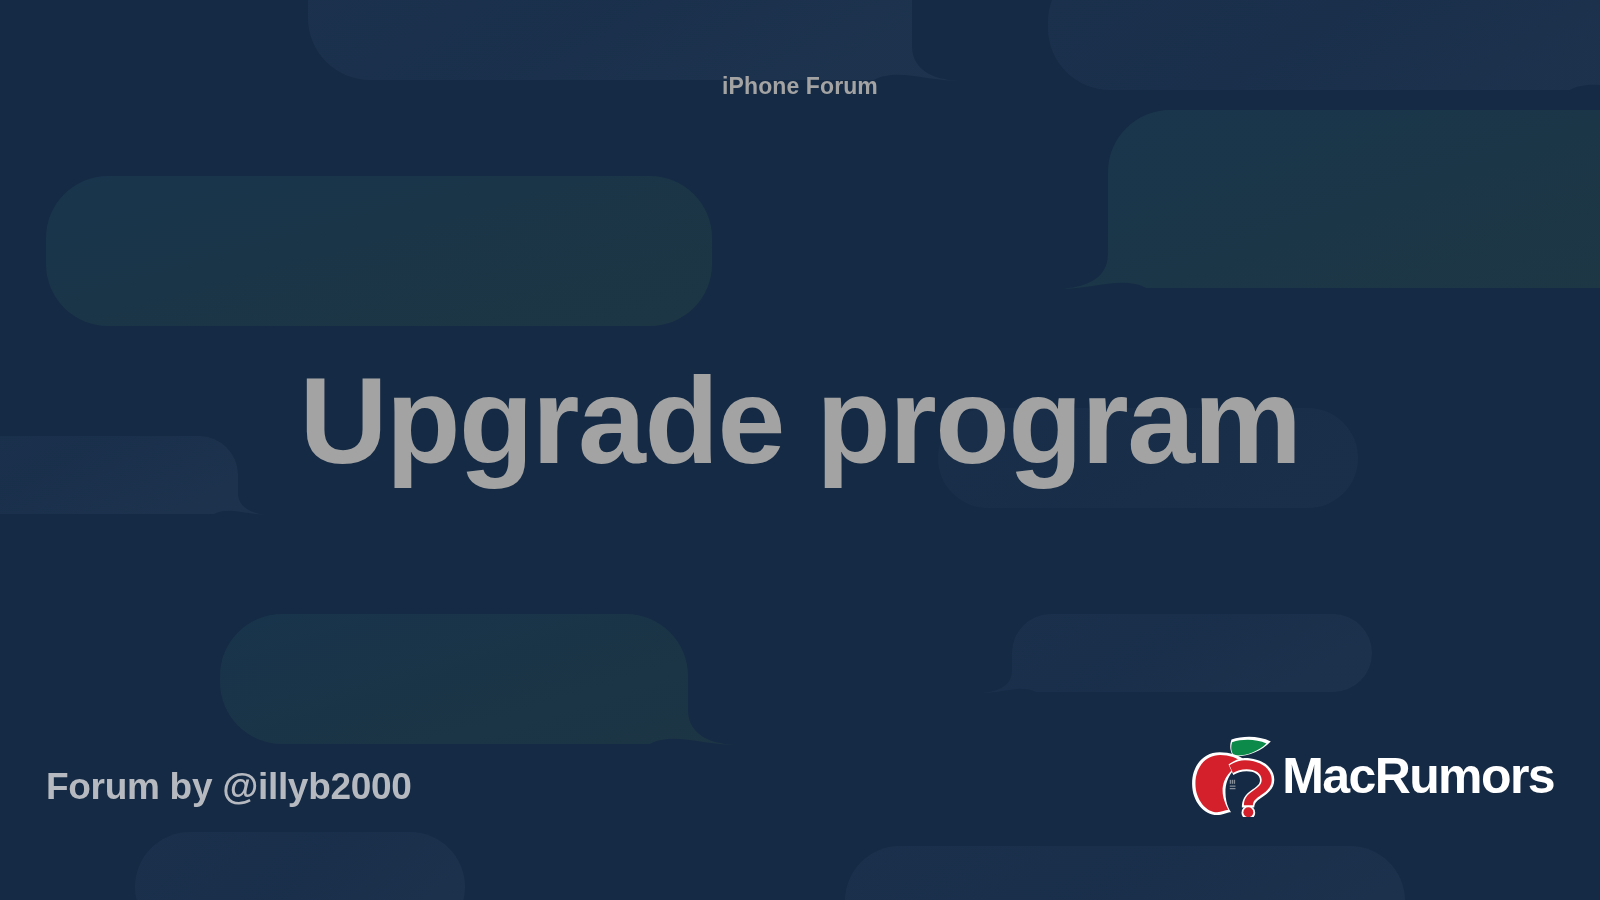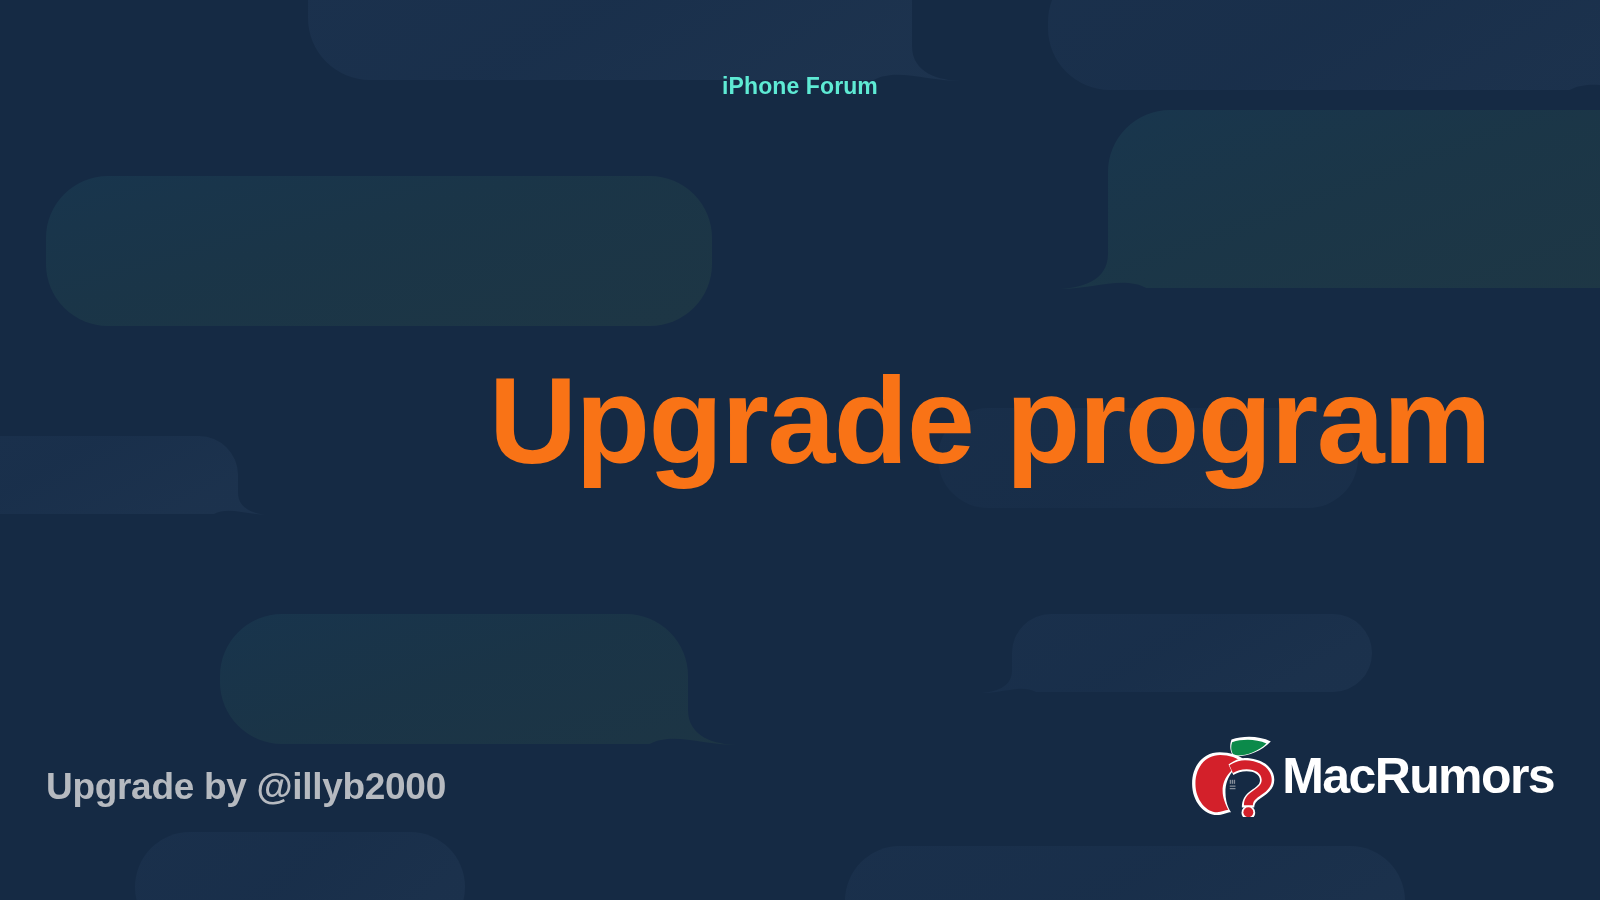--- a/index.html
+++ b/index.html
@@ -36,35 +36,35 @@
 
   .forum-label {
     position:absolute;
     top:73px;
     left:0;
     width:100%;
     text-align:center;
     font-size:23px;
     font-weight:bold;
     letter-spacing:0.1px;
-    color:#5eead4;
+    color:#a3a3a3;
   }
 
   .post-title {
     position:absolute;
     top:356px;
     left:0;
     width:100%;
-    text-align:right;
+    text-align:center;
     padding:0 110px;
     font-size:122px;
     font-weight:bold;
     line-height:1.08;
     letter-spacing:-1.5px;
-    color:#f97316;
+    color:#a3a3a3;
   }
 
   .posted-by {
     position:absolute;
     left:46px;
     top:766px;
     font-size:37px;
     font-weight:bold;
     letter-spacing:-0.3px;
     color:#b6bac0;
@@ -123,21 +123,21 @@
         <path d="M 900 846 H 1350 A 55 55 0 0 1 1405 901 V 901 A 55 55 0 0 1 1350 956 H 900 A 55 55 0 0 1 845 901 V 901 A 55 55 0 0 1 900 846 Z" fill="url(#gradBlue)" opacity="0.07"></path>
       </g>
   </svg>
 
   <div id="content">
 
     <div class="forum-label">iPhone Forum</div>
 
     <h1 class="post-title">Upgrade program</h1>
 
-    <div class="posted-by">Upgrade by @illyb2000</div>
+    <div class="posted-by">Forum by @illyb2000</div>
 
     <div class="brand-logo">
       <svg class="brand-mark" viewBox="0 0 100 86" aria-hidden="true">
 
         <g>
 
           <path d="M46 6 C58 2 74 2 86 8 C76 18 62 24 48 23 C44 18 44 11 46 6 Z" fill="#ffffff" transform="translate(0,-1.5) scale(1.03) translate(-1,0)"></path>
           <path d="M47 7.5 C58 4 72 4 83 9 C74 17.5 61.5 22.5 49 21.5 C45.5 17.5 45.5 12 47 7.5 Z" fill="#0b8a4a"></path>
 
           <path d="M34 18 C16 18 5 33 5 51 C5 70 18 84 31 84 C37 84 41 81 46 81

